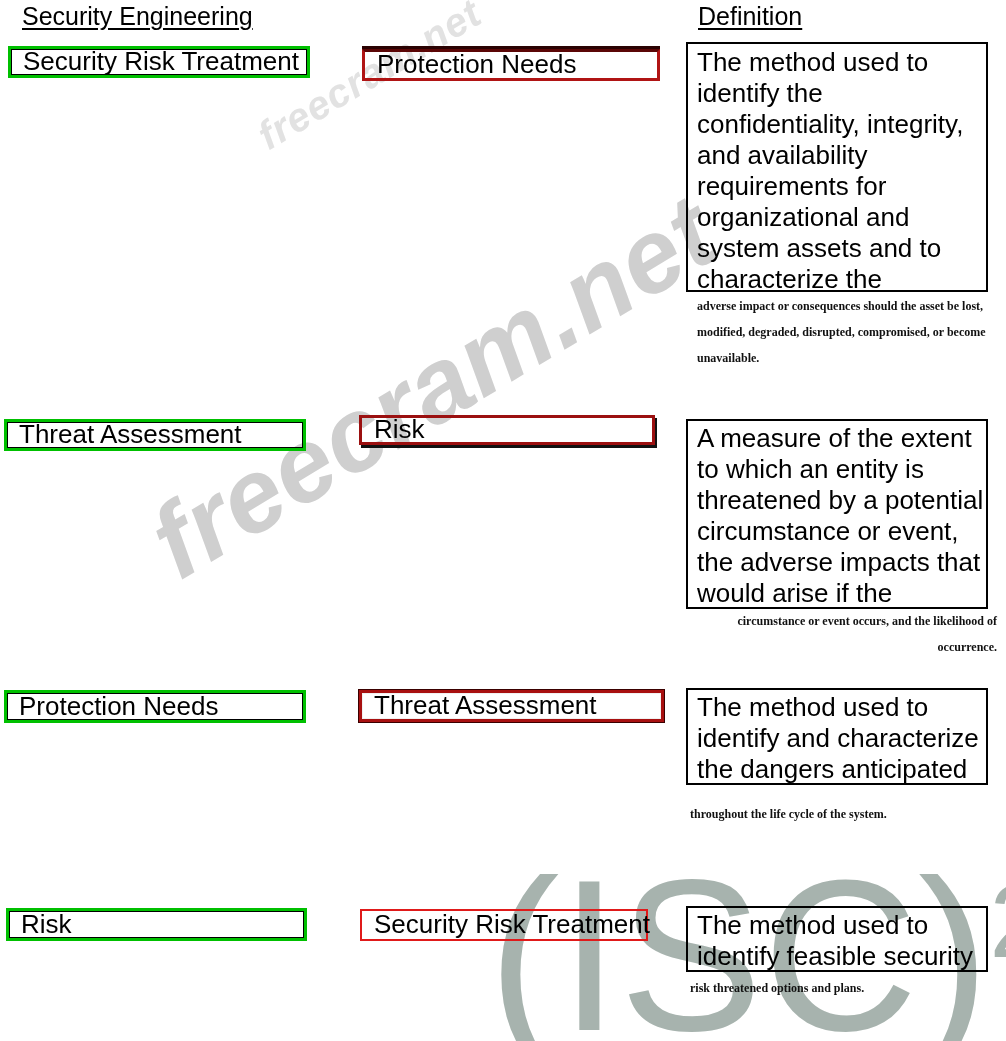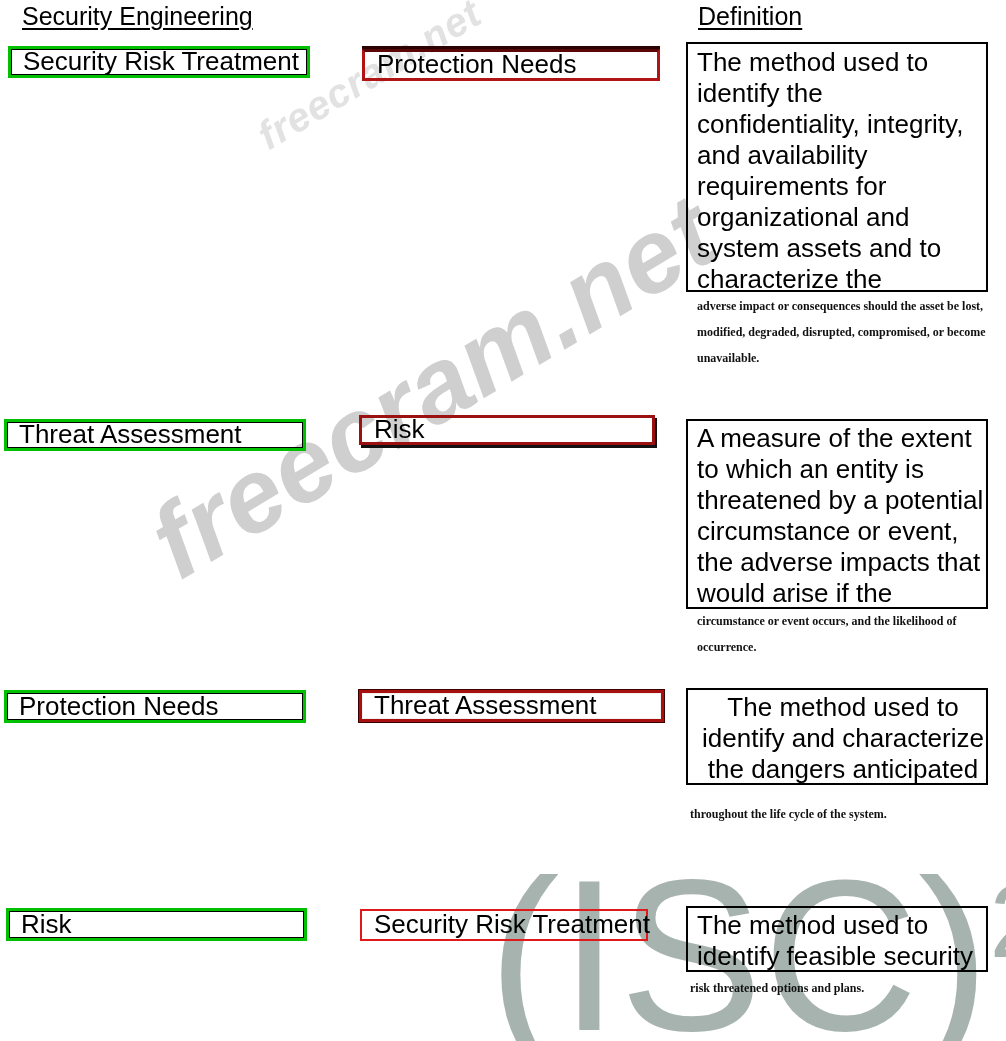--- a/index.html
+++ b/index.html
@@ -195,23 +195,23 @@
   <div class="term-box box-red-bright" style="left:360px; top:909px; width:288px; height:32px;">
     <span class="term-label">Security Risk Treatment</span>
   </div>
 
   <div class="def-box" style="left:686px; top:42px; width:302px; height:250px;"></div>
   <div class="def-text-a" style="left:697px; top:47px; width:292px;">The method used to identify the confidentiality, integrity, and availability requirements for organizational and system assets and to characterize the</div>
   <div class="def-text-b" style="left:697px; top:293px; width:300px;">adverse impact or consequences should the asset be lost, modified, degraded, disrupted, compromised, or become unavailable.</div>
 
   <div class="def-box" style="left:686px; top:419px; width:302px; height:190px;"></div>
   <div class="def-text-a" style="left:697px; top:423px; width:292px;">A measure of the extent to which an entity is threatened by a potential circumstance or event, the adverse impacts that would arise if the</div>
-  <div class="def-text-b" style="left:697px; top:608px; width:300px;">circumstance or event occurs, and the likelihood of occurrence.</div>
+  <div class="def-text-b" style="left:697px; top:608px; width:300px;text-align:right;">circumstance or event occurs, and the likelihood of occurrence.</div>
 
   <div class="def-box" style="left:686px; top:688px; width:302px; height:97px;"></div>
-  <div class="def-text-a" style="left:697px; top:692px; width:292px;text-align:center;">The method used to identify and characterize the dangers anticipated</div>
+  <div class="def-text-a" style="left:697px; top:692px; width:292px;">The method used to identify and characterize the dangers anticipated</div>
   <div class="def-text-b" style="left:690px; top:801px; width:303px;">throughout the life cycle of the system.</div>
 
   <div class="def-box" style="left:686px; top:906px; width:302px; height:66px;"></div>
   <div class="def-text-a" style="left:697px; top:910px; width:292px;">The method used to identify feasible security</div>
   <div class="def-text-b" style="left:690px; top:975px; width:303px;">risk threatened options and plans.</div>
 
 </div>
 
 </body></html>

